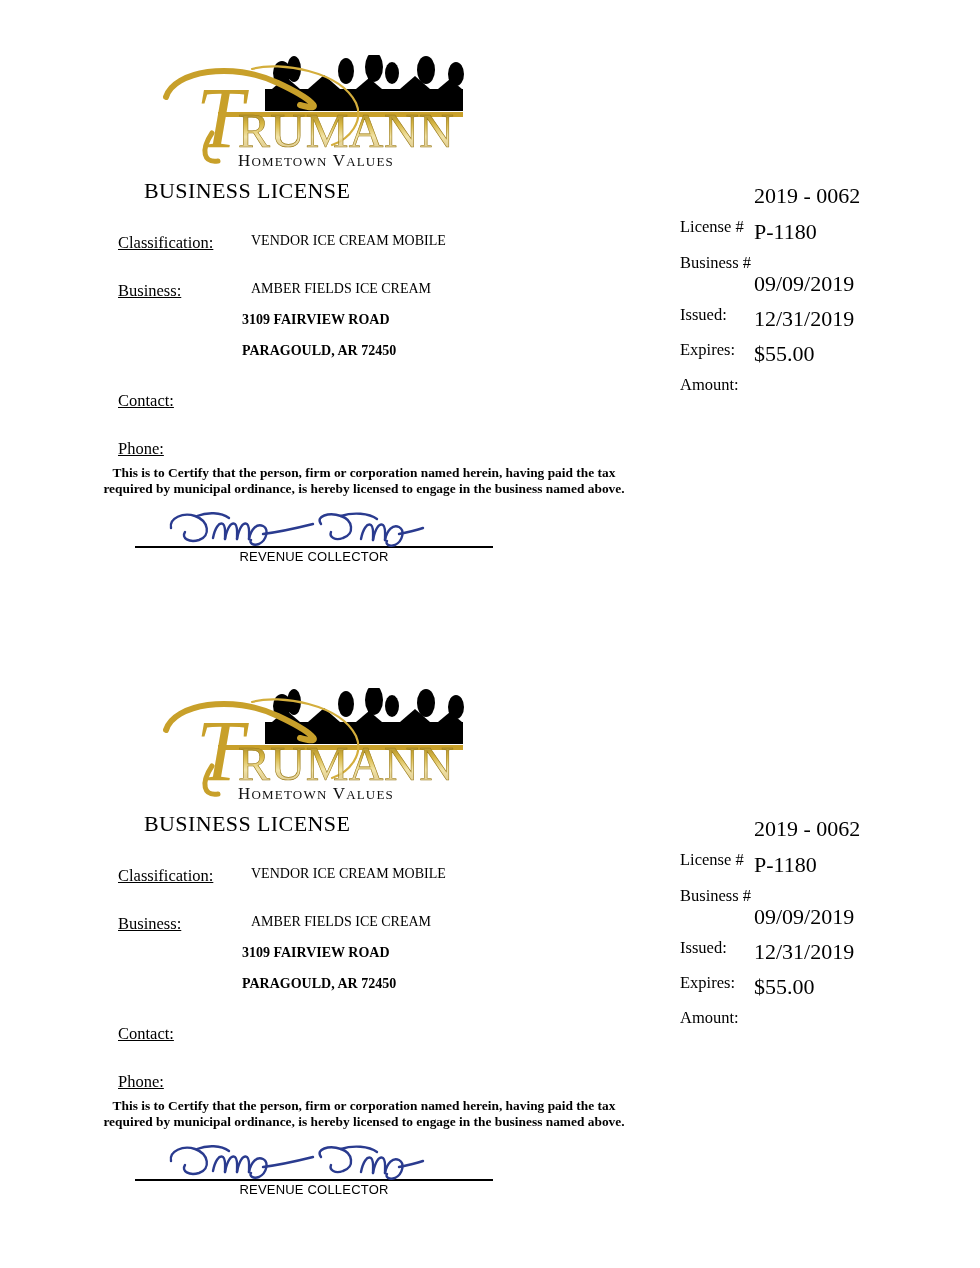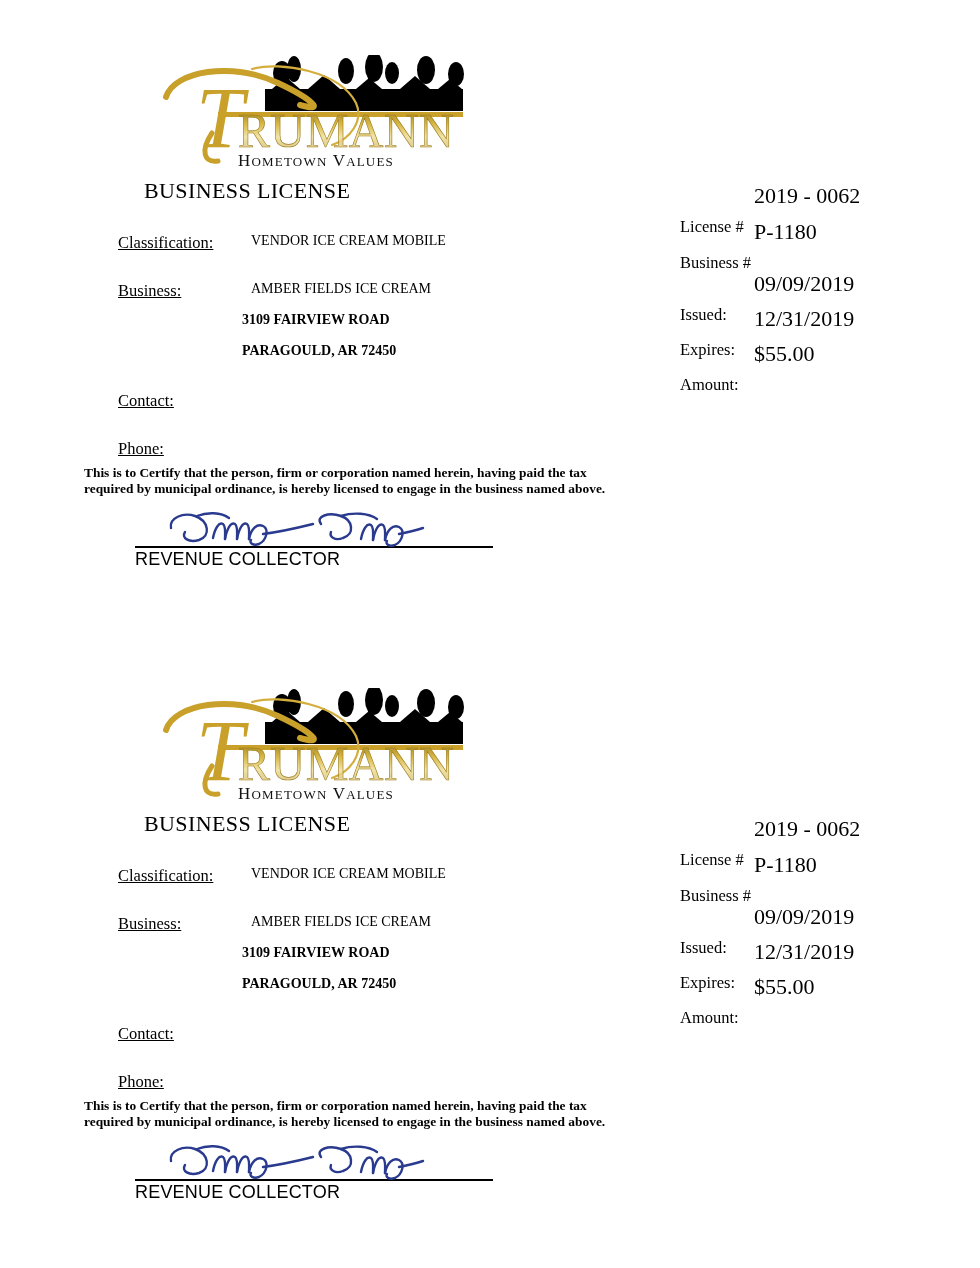--- a/index.html
+++ b/index.html
@@ -105,20 +105,21 @@
 
   
   .certify {
     position: absolute;
     left: 84px;
     top: 465px;
     width: 560px;
     font-size: 13.4px;
     line-height: 1.17;
     font-weight: 600;
+    text-align: center;
   }
   .certify span { display: block; white-space: nowrap; }
 
   
   .signature-block {
     position: absolute;
     left: 135px;
     top: 508px;
     width: 360px;
   }
@@ -129,23 +130,23 @@
     margin-left: 28px;
   }
   .sig-rule {
     width: 358px;
     height: 2px;
     background: #000;
     margin-top: -2px;
   }
   .sig-caption {
     width: 358px;
-    text-align: left;
+    text-align: center;
     font-family: "Liberation Sans", sans-serif;
-    font-size: 18px;
+    font-size: 13px;
     letter-spacing: 0.2px;
     margin-top: 1px;
   }
 </style>
 </head>
 <body>
 
 <div class="license-copy" id="copy-1">
 
   <div class="logo-block">

